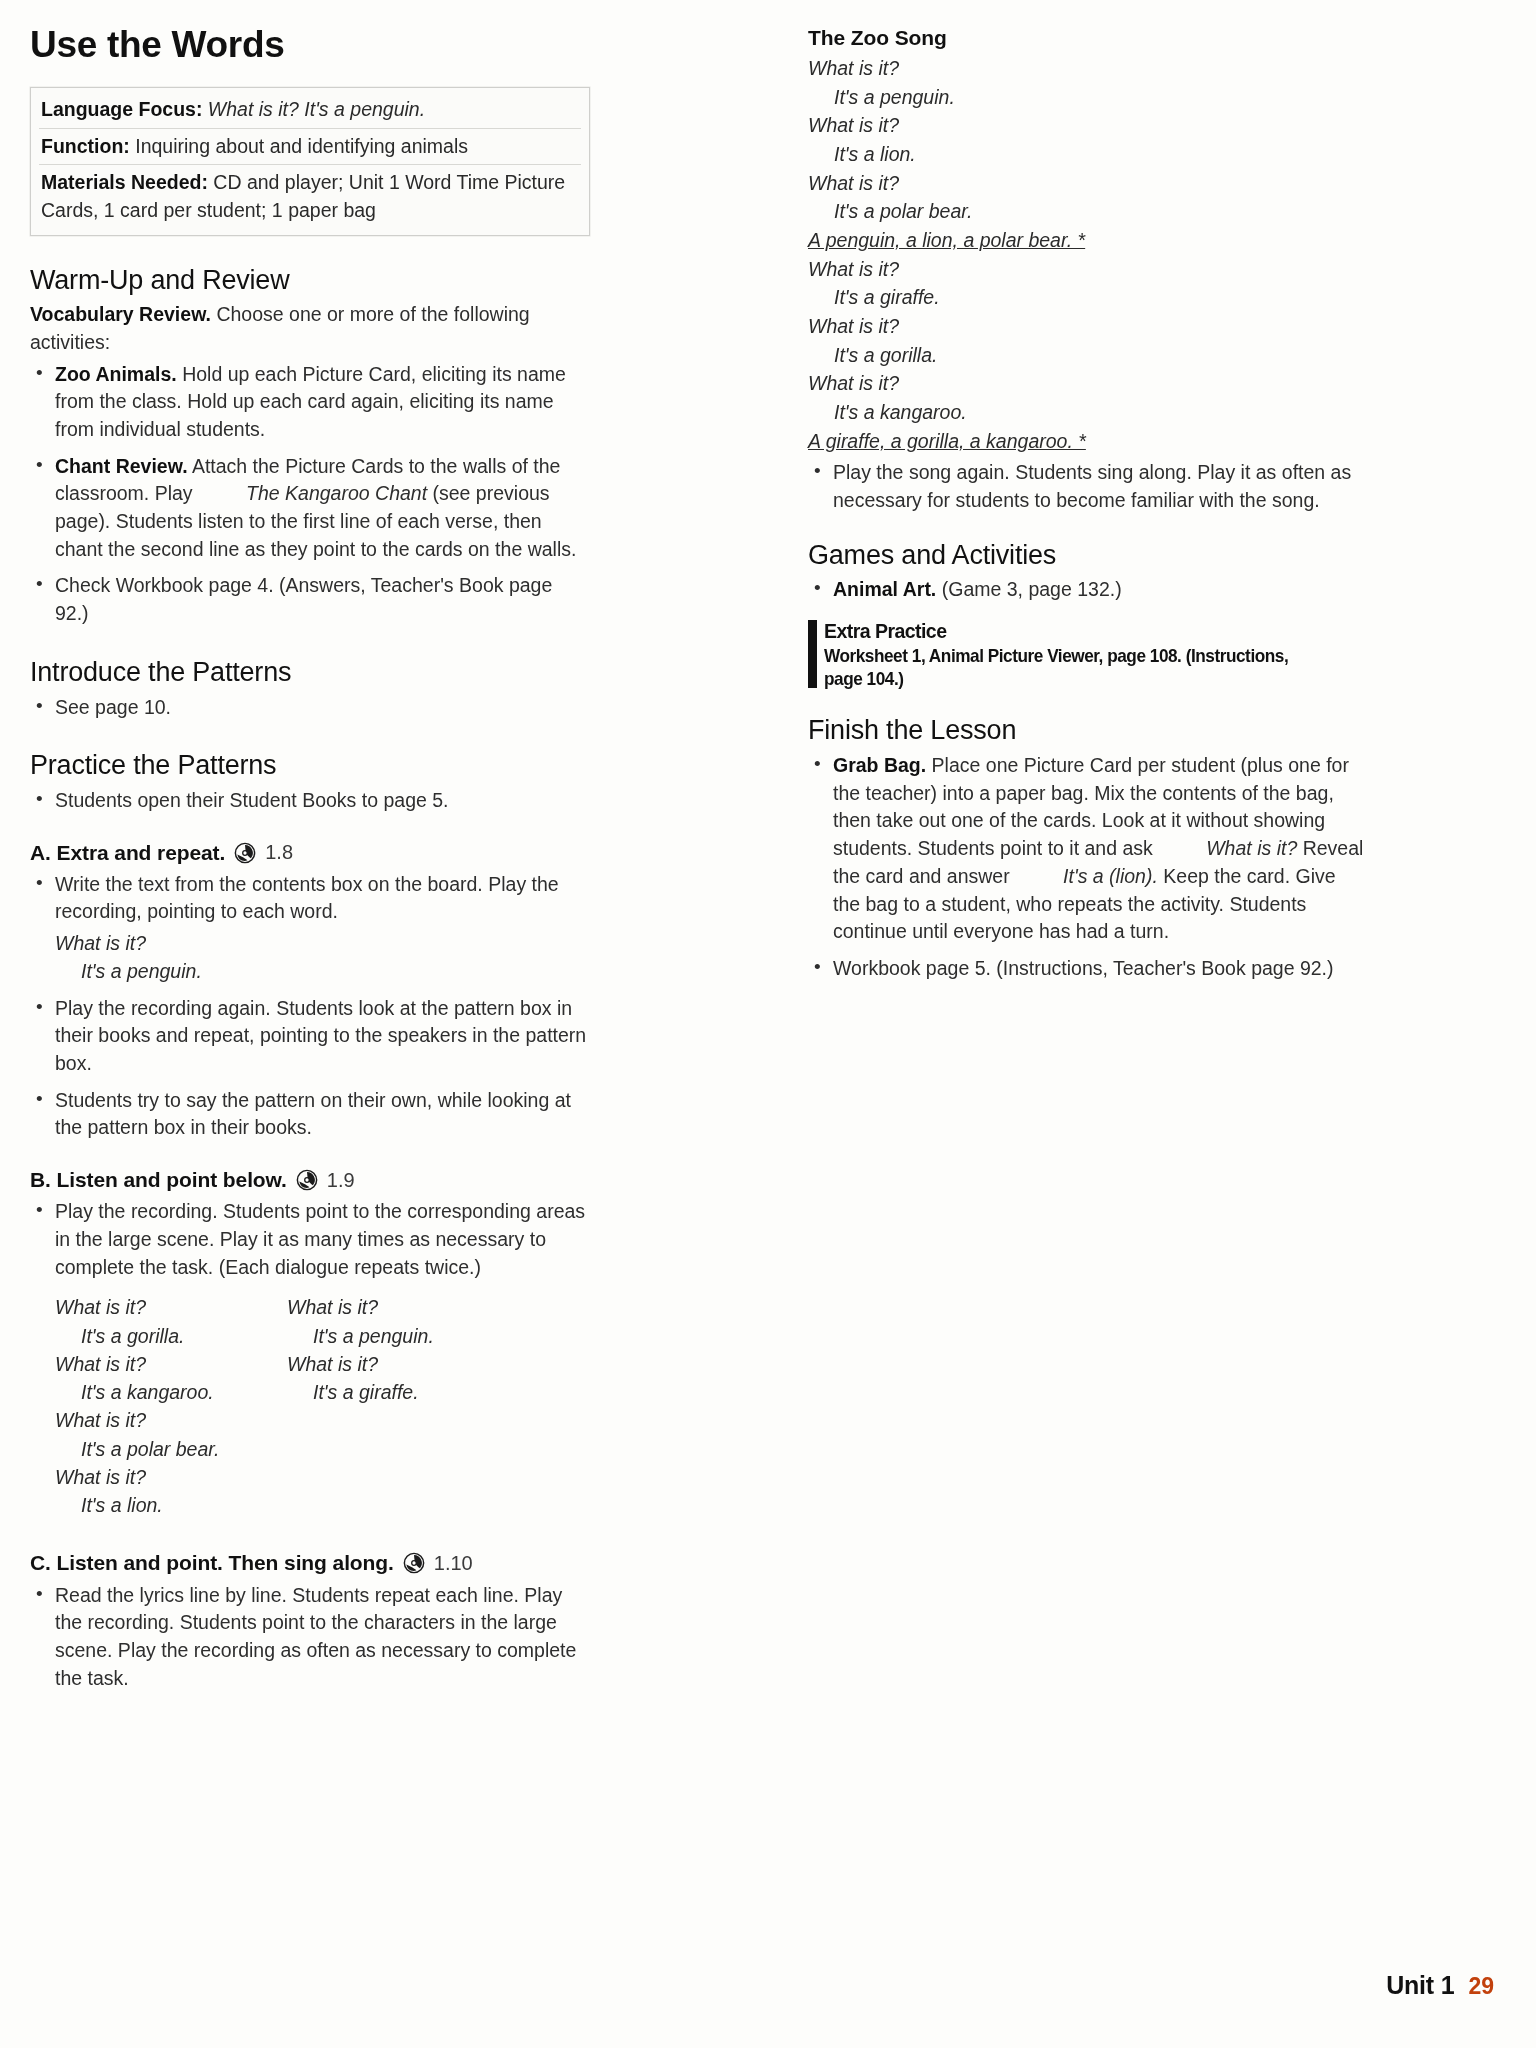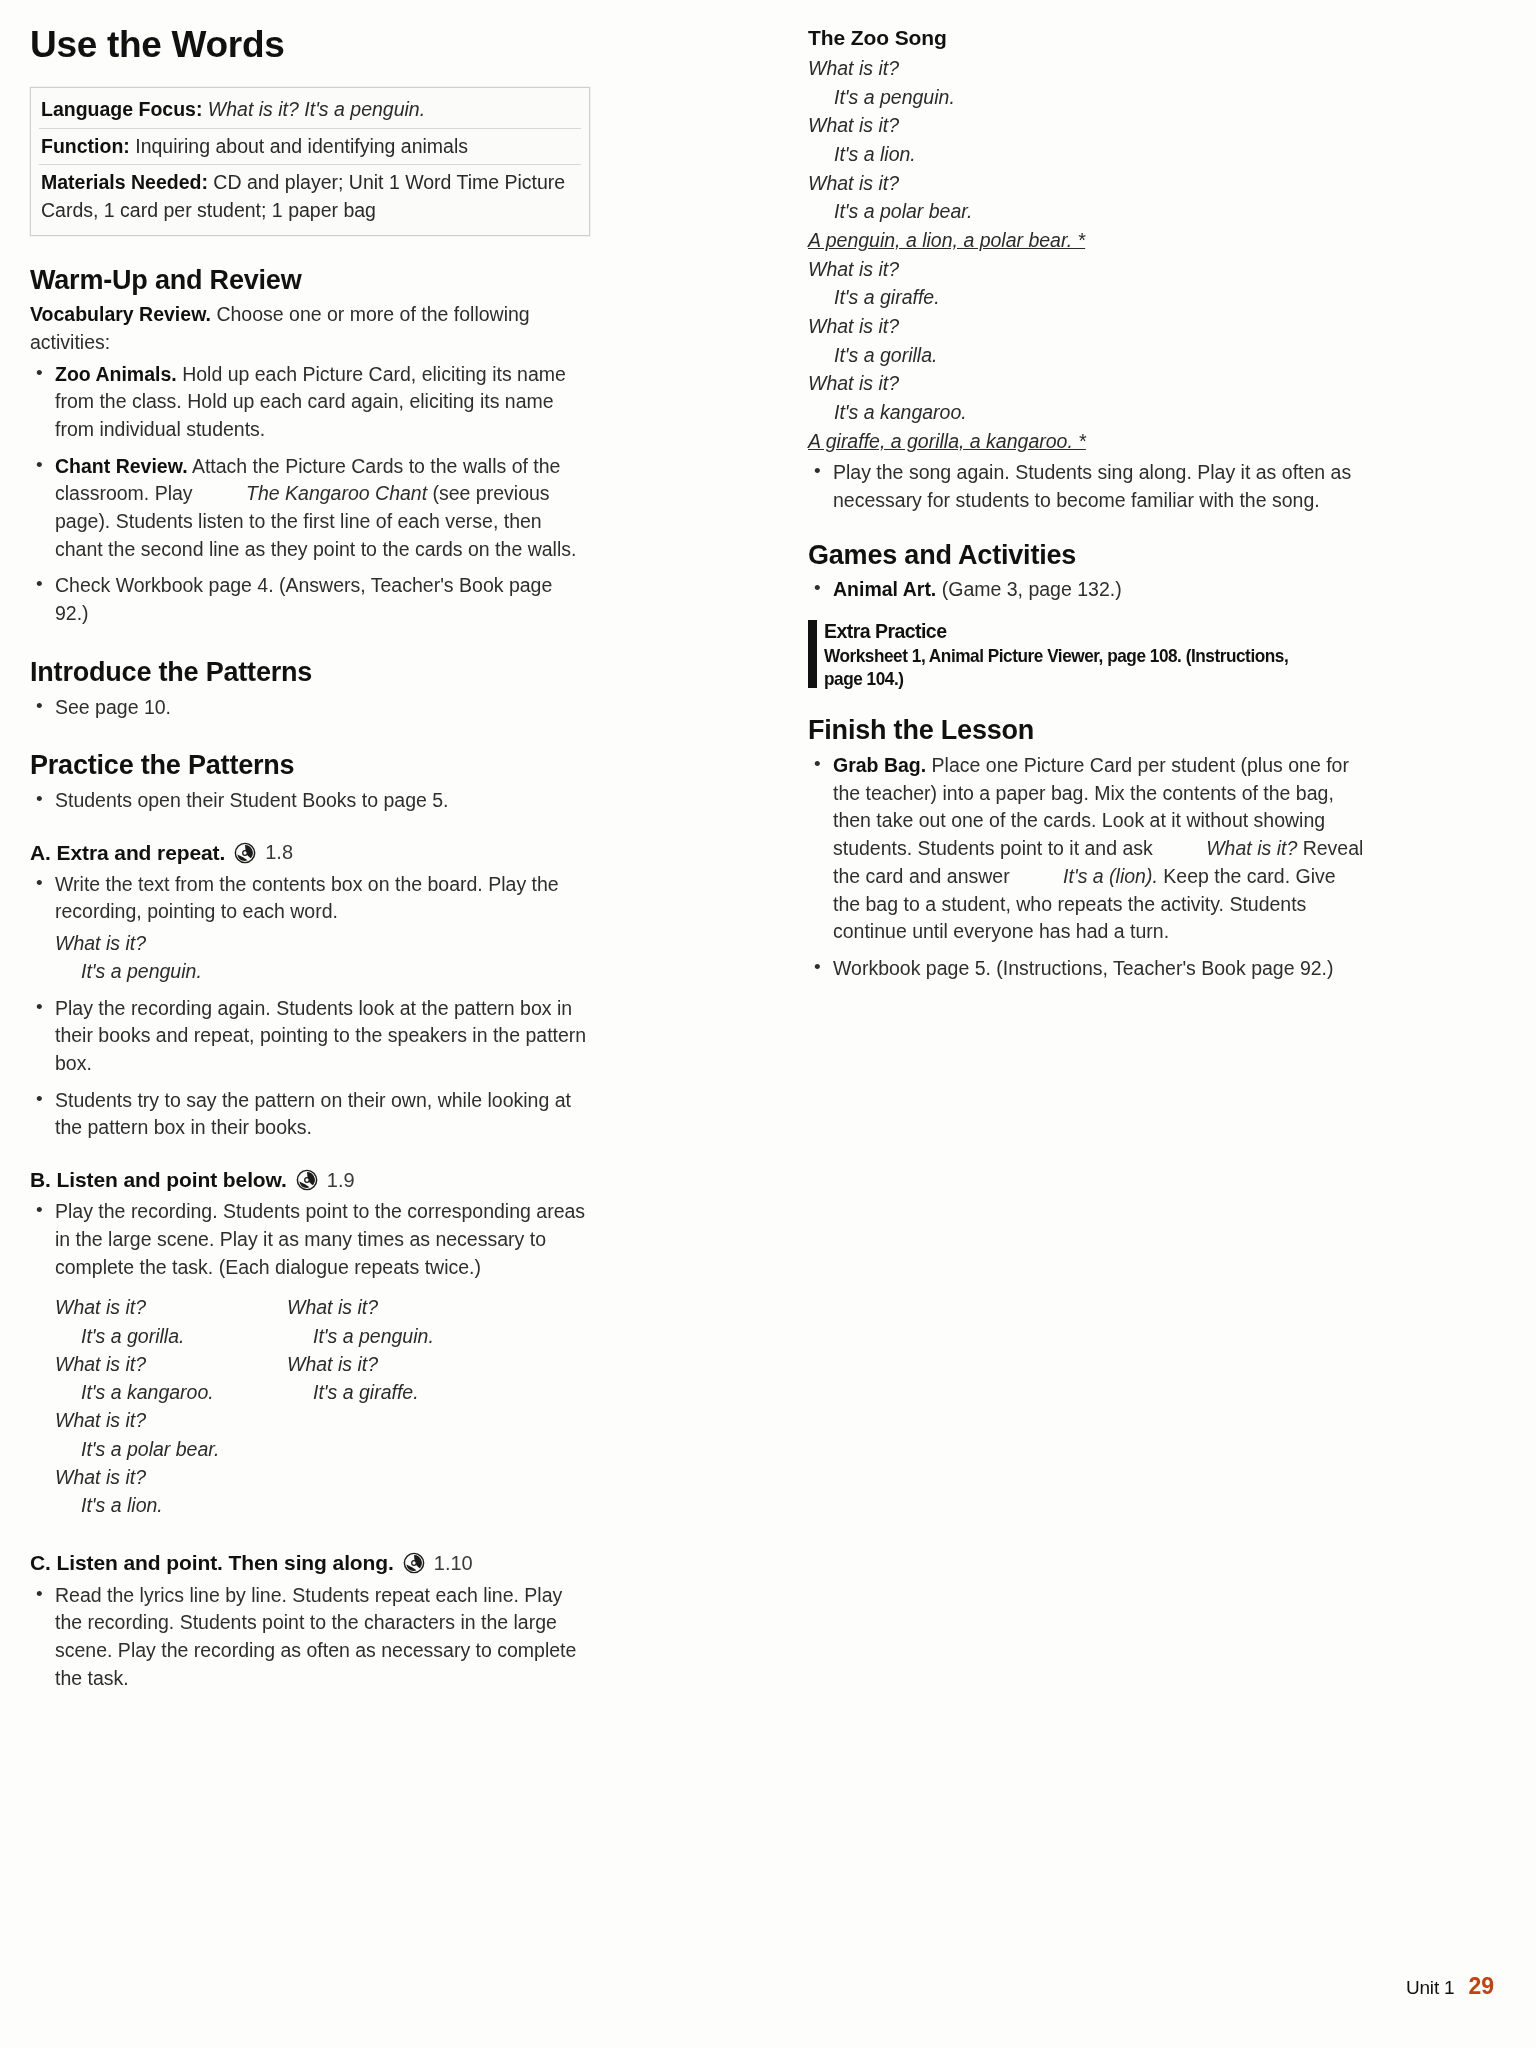--- a/index.html
+++ b/index.html
@@ -42,21 +42,21 @@
   h1.page-title {
     font-size: 37px;
     font-weight: bold;
     letter-spacing: -0.3px;
     margin: 0 0 22px 0;
     line-height: 1.05;
     color: #111;
   }
   h2.section {
     font-size: 27px;
-    font-weight: bold;
+    font-weight: normal;
     letter-spacing: -0.2px;
     margin: 30px 0 6px 0;
     line-height: 1.1;
     color: #111;
   }
   h2.section.tight { margin-top: 26px; }
   h3.subsection {
     font-size: 21px;
     font-weight: bold;
     letter-spacing: -0.1px;
@@ -210,22 +210,22 @@
   
   .footer {
     position: absolute;
     right: 42px;
     bottom: 48px;
     display: flex;
     align-items: baseline;
     gap: 14px;
   }
   .footer .unit {
-    font-size: 19px;
-    font-weight: normal;
+    font-size: 25px;
+    font-weight: bold;
     color: #111;
     letter-spacing: -0.2px;
   }
   .footer .pageno {
     font-size: 23px;
     font-weight: bold;
     color: #c2410c;
   }
 </style>
 </head>

